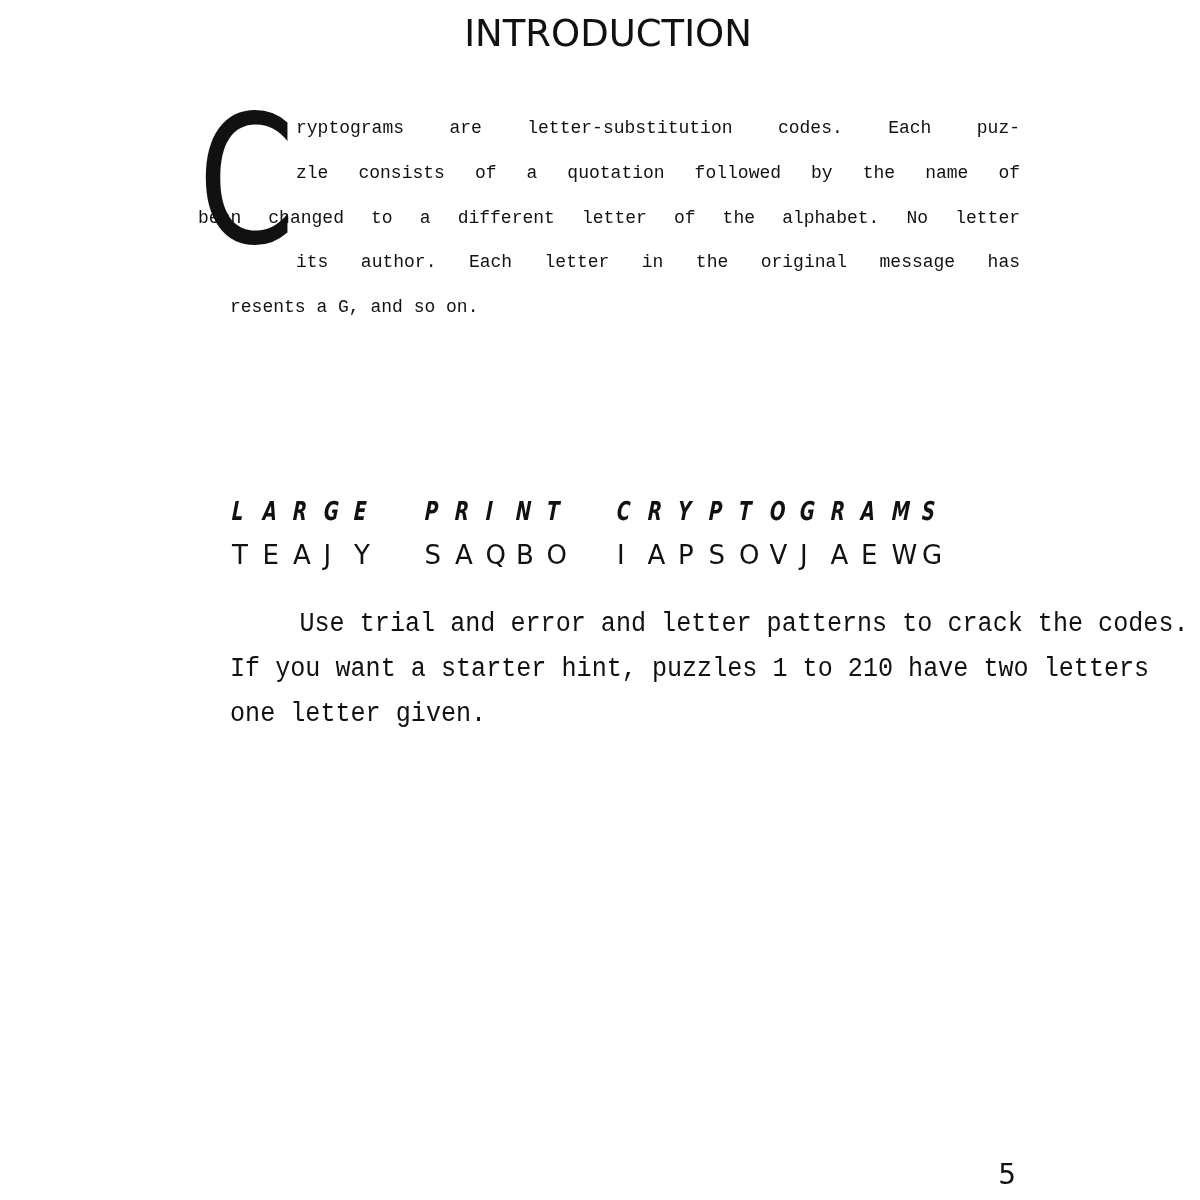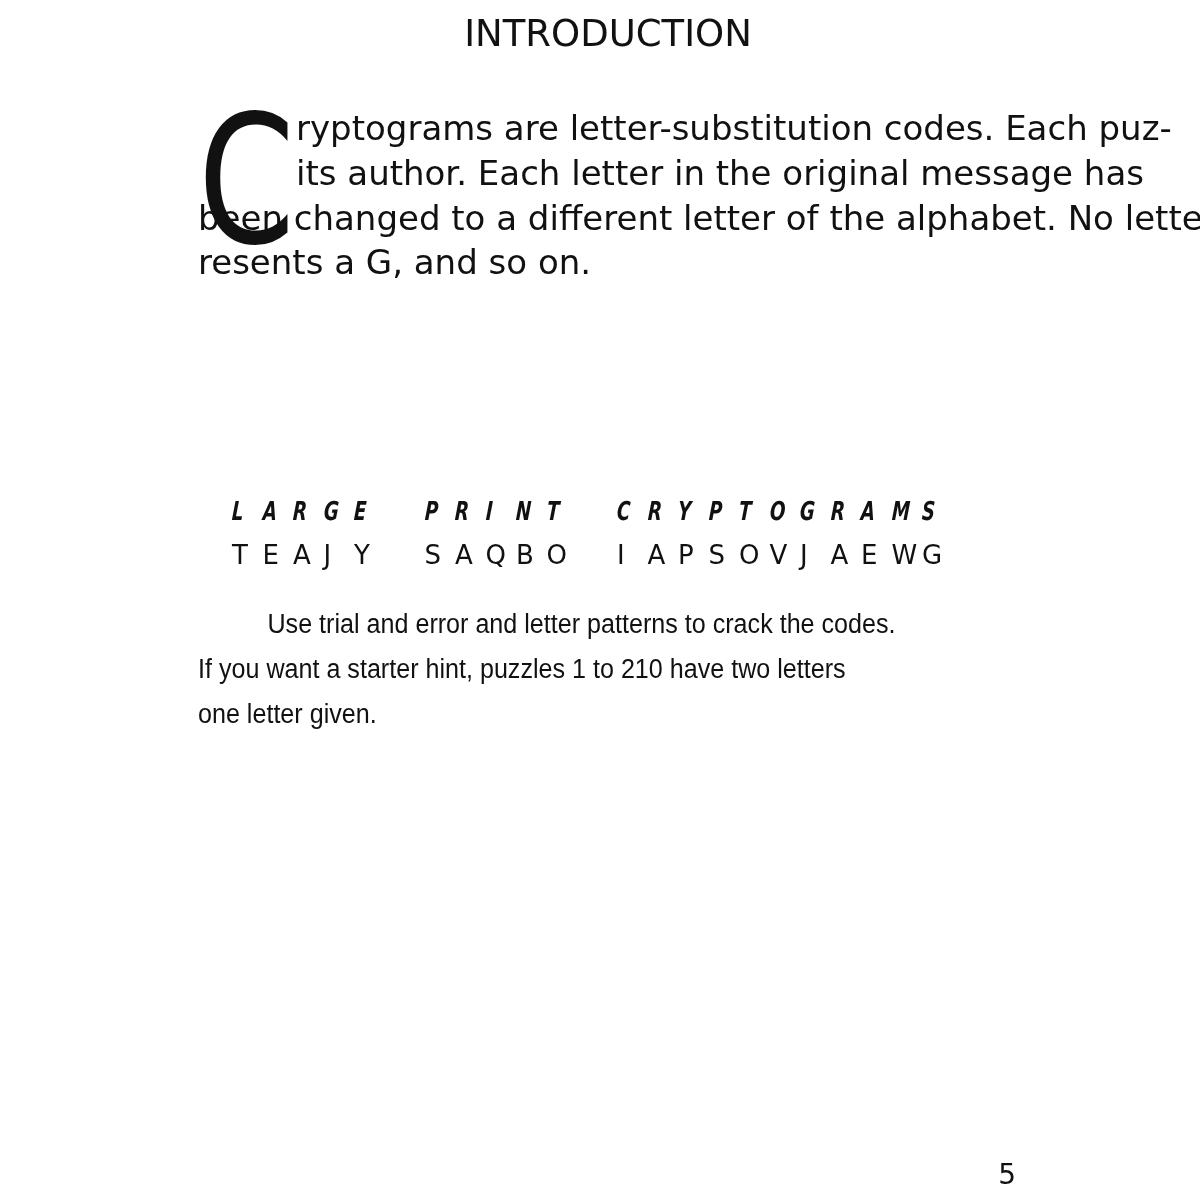--- a/index.html
+++ b/index.html
@@ -23,35 +23,37 @@
       text-align: center;
       font-size: 37px;
       letter-spacing: 0px;
       font-weight: normal;
       margin: 0;
     }
     .body-block {
       position: absolute;
       left: 198px;
       width: 822px;
-      font-size: 34px;
+      font-size: 18px;
       line-height: 44.8px;
+      font-family: Liberation Mono, monospace;
     }
     .para-1 {
       top: 106px;
     }
     .p-line {
       display: block;
       white-space: nowrap;
       text-align: justify;
       text-align-last: justify;
       height: 44.8px;
     }
     .p-line.last {
       text-align-last: left;
+      margin-left: 32px;
     }
     .p-line.indent-drop {
       margin-left: 98px;
     }
     .drop-cap {
       position: absolute;
       left: 198px;
       top: 92px;
       font-size: 178px;
       line-height: 178px;
@@ -85,21 +87,21 @@
     }
     .italic-row .word span {
       font-family: "DejaVu Sans Condensed", "DejaVu Sans", sans-serif;
       font-style: italic;
       transform: scaleX(0.78) skewX(-4deg);
       transform-origin: left center;
       font-weight: 600;
     }
     .para-2 {
       top: 602px;
-      font-family: Liberation Sans, sans-serif;
+      font-family: Liberation Mono, monospace;
       font-size: 27px;
     }
     .para-2 .p-line.first {
       text-indent: 36px;
     }
     .para-2 .p-inner {
       display: inline-block;
       transform: scaleX(0.93);
       transform-origin: left center;
     }
@@ -112,22 +114,23 @@
   </style>
 </head>
 <body>
 
 <h1 class="page-title">INTRODUCTION</h1>
 
 <div class="drop-cap">C</div>
 
 <div class="body-block para-1">
   <span class="p-line indent-drop">ryptograms are letter-substitution codes. Each puz-</span>
+  <span class="p-line indent-drop">zle consists of a quotation followed by the name of</span>
+  <span class="p-line">been changed to a different letter of the alphabet. No letter</span>
   <span class="p-line indent-drop">its author. Each letter in the original message has</span>
-  <span class="p-line">been changed to a different letter of the alphabet. No letter</span>
   <span class="p-line last">resents a G, and so on.</span>
 </div>
 
 <div class="example">
   <div class="example-row italic-row" id="plain-row">
       <div class="word">
         <span>L</span>
         <span>A</span>
         <span>R</span>
         <span>G</span>

